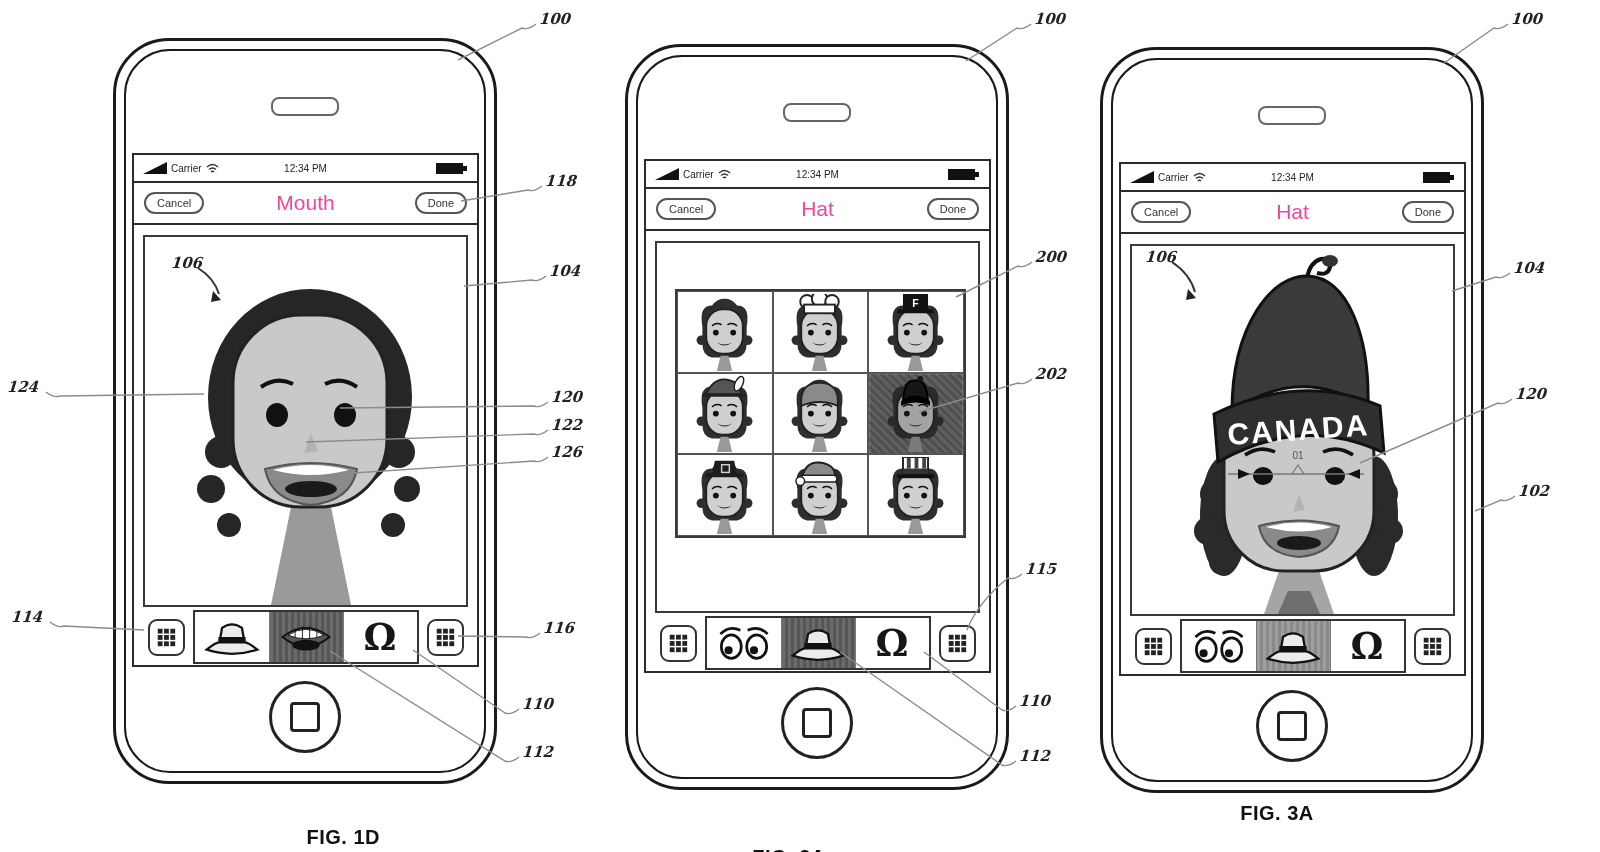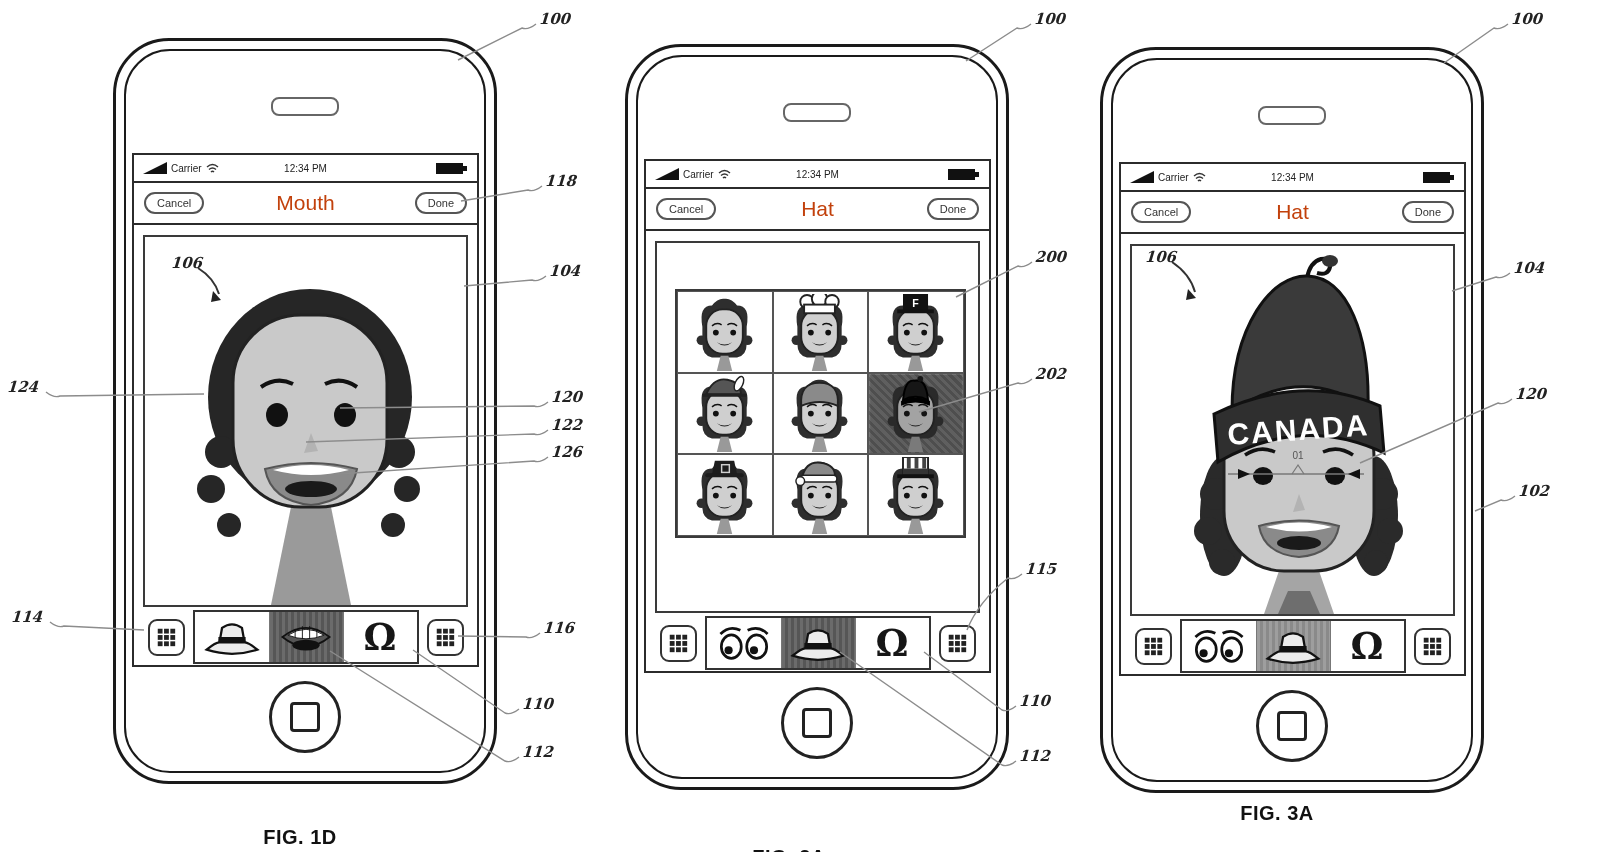--- a/index.html
+++ b/index.html
@@ -8,21 +8,21 @@
   
   .phone{position:absolute;width:378px;height:740px;border:3px solid #1a1a1a;border-radius:56px;background:#fff;z-index:1;}
   .bezel{position:absolute;inset:8px;border:2px solid #1a1a1a;border-radius:46px;}
   .speaker{position:absolute;top:56px;left:50%;transform:translateX(-50%);width:64px;height:15px;border:2px solid #666;border-radius:8px;background:#fff;}
   .screen{position:absolute;left:16px;top:112px;width:343px;height:510px;border:2px solid #2b2b2b;background:#fff;}
   .statusbar{position:relative;height:26px;border-bottom:2px solid #2b2b2b;display:flex;align-items:center;padding:0 9px;font-size:10px;color:#222;}
   .carrier-cluster{display:flex;align-items:center;gap:4px;}
   .sb-time{position:absolute;left:0;right:0;text-align:center;font-size:10px;color:#222;}
   .sb-batt{margin-left:auto;display:flex;align-items:center;}
   .navbar{position:relative;height:40px;border-bottom:2px solid #2b2b2b;display:flex;align-items:center;justify-content:space-between;padding:0 10px;}
-  .nav-title{position:absolute;left:0;right:0;text-align:center;font-size:21px;color:#c2410c;pointer-events:none;}
+  .nav-title{position:absolute;left:0;right:0;text-align:center;font-size:21px;color:#ec4899;pointer-events:none;}
   .pill{border:2px solid #555;border-radius:13px;font-size:11px;padding:2px 11px;color:#333;background:#fff;line-height:14px;}
   .canvas{position:absolute;left:9px;top:80px;width:321px;height:368px;border:2px solid #3a3a3a;background:#fff;overflow:hidden;}
   .avatar{position:absolute;inset:0;width:100%;height:100%;}
   .toolbar{position:absolute;left:0;right:0;top:454px;height:56px;display:flex;align-items:center;justify-content:center;gap:8px;}
   .gridbtn{width:37px;height:37px;border:2.5px solid #333;border-radius:9px;display:flex;align-items:center;justify-content:center;background:#fff;box-sizing:border-box;}
   .toolbox{display:flex;border:2px solid #333;height:54px;background:#fff;box-sizing:border-box;}
   .toolcell{width:74px;height:100%;display:flex;align-items:center;justify-content:center;box-sizing:border-box;}
   .toolcell+.toolcell{border-left:1.5px solid #777;}
   .sel-dark{background:repeating-linear-gradient(90deg,#6b6b6b 0 3px,#565656 3px 6px);}
   .sel-mid{background:repeating-linear-gradient(90deg,#9e9e9e 0 3px,#8a8a8a 3px 6px);}
@@ -461,17 +461,17 @@
 <div class="ref" style="left:1026px;top:560px;">115</div>
 <div class="ref" style="left:1020px;top:692px;">110</div>
 <div class="ref" style="left:1020px;top:747px;">112</div>
 
 <div class="ref" style="left:1512px;top:10px;">100</div>
 <div class="ref" style="left:1146px;top:248px;">106</div>
 <div class="ref" style="left:1514px;top:259px;">104</div>
 <div class="ref" style="left:1516px;top:385px;">120</div>
 <div class="ref" style="left:1519px;top:482px;">102</div>
 
-<div class="figlabel" style="left:220px;top:826px;">FIG. 1D</div>
+<div class="figlabel" style="left:220px;top:826px;text-align:right;">FIG. 1D</div>
 <div class="figlabel" style="left:709px;top:814px;margin-top:32px;">FIG. 2A</div>
 <div class="figlabel" style="left:1197px;top:802px;">FIG. 3A</div>
 
 </div>
 
 </body></html>

